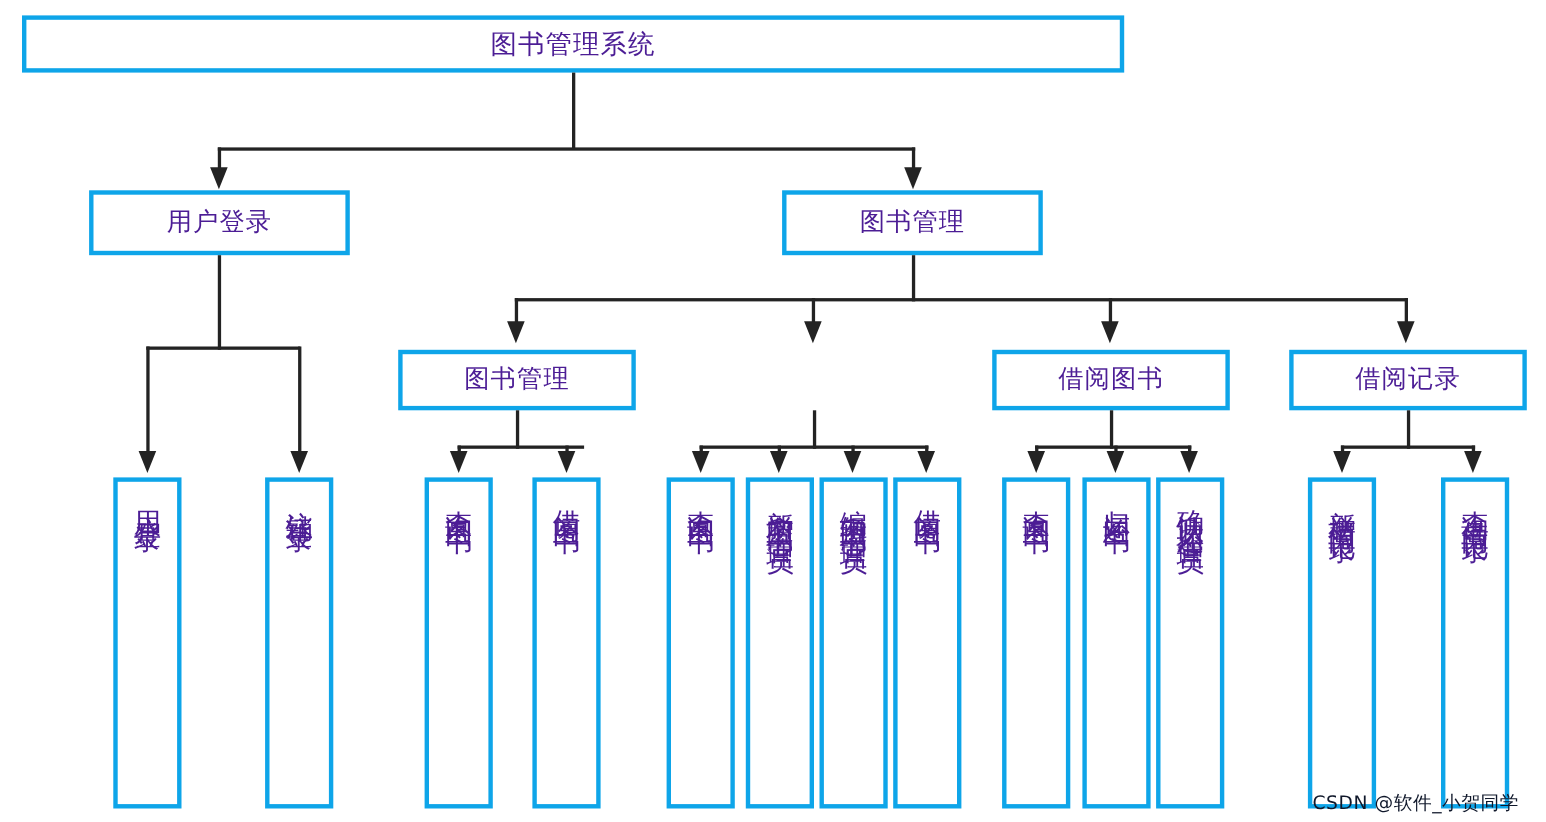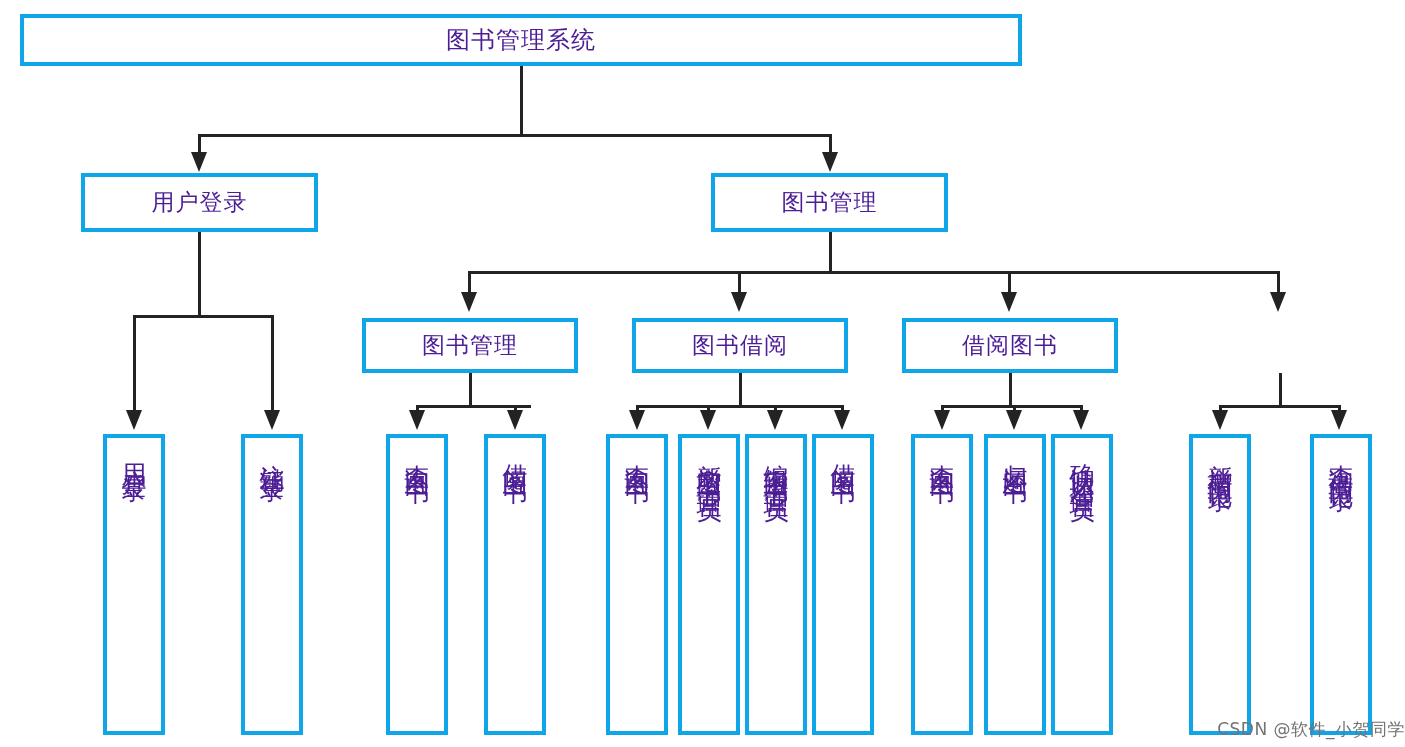--- a/index.html
+++ b/index.html
@@ -68,24 +68,24 @@
   .arrow {
     position: absolute;
     width: 0;
     height: 0;
     border-left: 8px solid transparent;
     border-right: 8px solid transparent;
     border-top: 20px solid #232323;
   }
   .watermark {
     position: absolute;
-    right: 0;
+    right: 24px;
     bottom: 6px;
     font-size: 17px;
-    color: #737373;
+    color: #0f172a;
     letter-spacing: 0.5px;
     white-space: nowrap;
     font-family: "DejaVu Sans", "Liberation Sans", sans-serif;
   }
 </style>
 </head>
 <body>
 
 <div id="canvas">
 
@@ -98,28 +98,28 @@
   </div>
 
   <div class="node horiz" style="left:711px; top:173px; width:237px; height:59px;">
     <span class="label">图书管理</span>
   </div>
 
   <div class="node horiz" style="left:362px; top:318px; width:216px; height:55px;">
     <span class="label">图书管理</span>
   </div>
 
-  <div class="node horiz" style="left:632px; top:318px; width:216px; height:55px;">
-    <span class="label">图书借阅</span>
-  </div>
 
   <div class="node horiz" style="left:902px; top:318px; width:216px; height:55px;">
     <span class="label">借阅图书</span>
   </div>
 
+  <div class="node horiz" style="left:1172px; top:318px; width:216px; height:55px;">
+    <span class="label">借阅记录</span>
+  </div>
 
   <div class="node vert" style="left:103px; top:434px; width:62px; height:301px;">
     <span class="label">用户登录</span>
   </div>
   <div class="node vert" style="left:241px; top:434px; width:62px; height:301px;">
     <span class="label">注销登录</span>
   </div>
 
   <div class="node vert" style="left:386px; top:434px; width:62px; height:301px;">
     <span class="label">查询图书</span>

